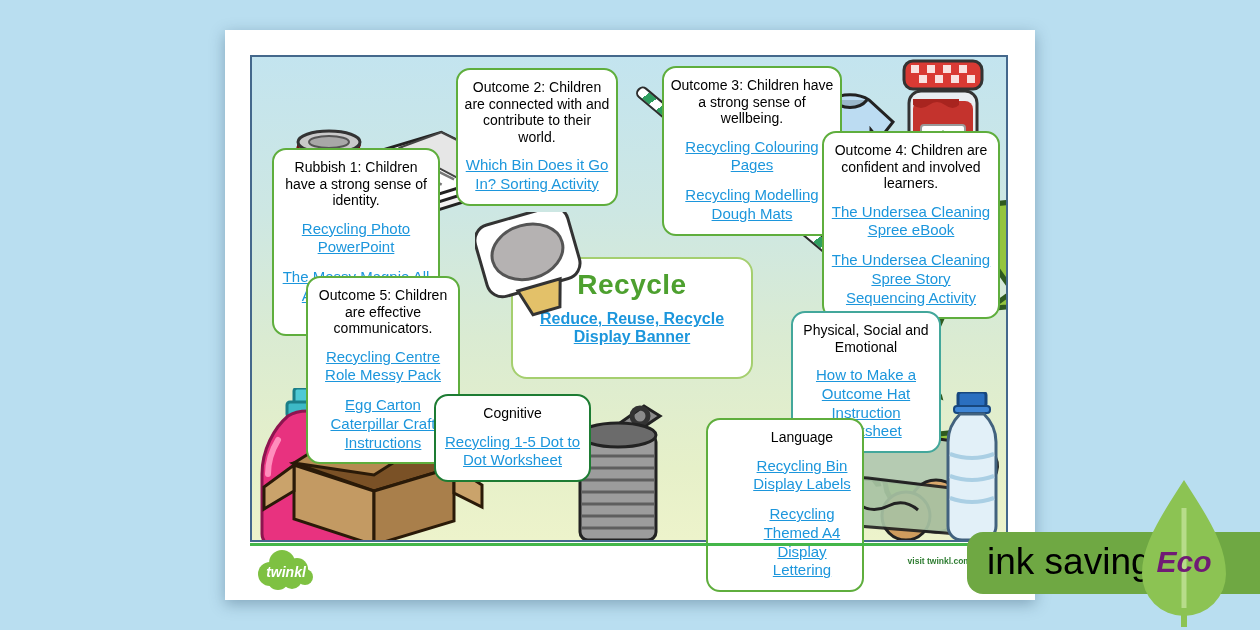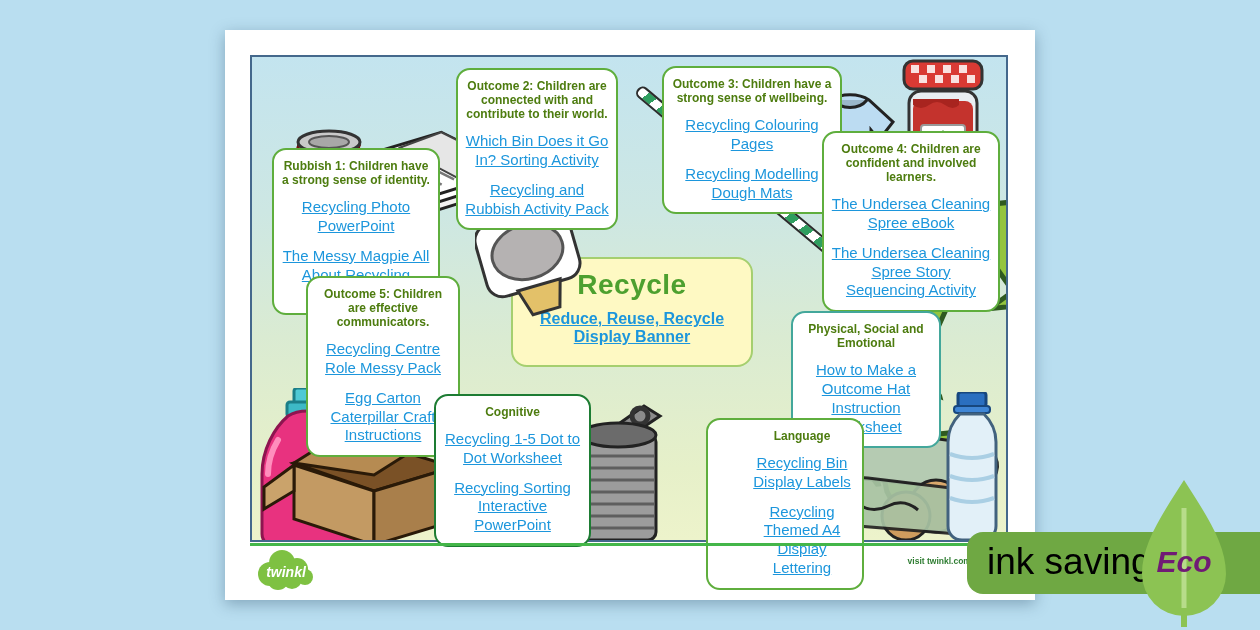--- a/index.html
+++ b/index.html
@@ -22,28 +22,28 @@
 
   .illus { position:absolute; z-index:10; }
   .straw { position:absolute; left:642px; top:84px; width:330px; height:13px;
            background:repeating-linear-gradient(105deg,#ffffff 0 9px,#2f9e5f 9px 18px);
            border:2px solid #2c2c2c; border-radius:6px;
            transform:rotate(40deg); transform-origin:0 0; z-index:12; }
 
   
   .box { position:absolute; background:#fff; border:2px solid #5fae3d; border-radius:14px;
          padding:9px 6px 10px; text-align:center; z-index:30; }
-  .box h3 { font-size:12px; line-height:1.18; font-weight:bold; color:#4d7c0f; }
+  .box h3 { font-size:14px; line-height:1.18; font-weight:normal; color:#000000; }
   .box a { display:block; margin-top:11px; font-size:15px; line-height:1.25; font-weight:normal;
            color:#1c96dc; text-decoration:underline; cursor:pointer; }
   .b-teal { border-color:#43a79b; }
   .b-dark { border-color:#1d7c33; }
 
-  .center-box { position:absolute; left:511px; top:257px; width:242px; background:#fef9c3;
-                border:2px solid #a5cf6f; border-radius:16px; padding:10px 8px 19px;
+  .center-box { position:absolute; left:511px; top:257px; width:242px; background:#ffffff;
+                border:2px solid #a5cf6f; border-radius:16px; padding:10px 8px 31px;
                 text-align:center; z-index:25; }
   .center-box h1 { font-size:28px; font-weight:bold; color:#4da02f; letter-spacing:.5px; }
   .center-box a { display:block; margin-top:9px; font-size:16px; font-weight:bold;
                   color:#1c96dc; text-decoration:underline; cursor:pointer; }
 
   
   .footer-line { position:absolute; left:250px; top:543px; width:758px; height:3px;
                  background:#44b649; z-index:35; }
   .visit { position:absolute; left:760px; top:556px; width:218px; text-align:right;
            font-size:8.5px; font-weight:bold; color:#2f7d32; z-index:36; }
@@ -178,21 +178,20 @@
 
 <div class="box" style="left:272px; top:148px; width:168px;">
   <h3>Rubbish 1: Children have a strong sense of identity.</h3>
   <a>Recycling Photo PowerPoint</a>
   <a>The Messy Magpie All About Recycling PowerPoint</a>
 </div>
 
 <div class="box" style="left:456px; top:68px; width:162px;">
   <h3>Outcome 2: Children are connected with and contribute to their world.</h3>
   <a>Which Bin Does it Go In? Sorting Activity</a>
-  <a>Recycling and Rubbish Activity Pack</a>
 </div>
 
 <div class="box" style="left:662px; top:66px; width:180px;">
   <h3>Outcome 3: Children have a strong sense of wellbeing.</h3>
   <a>Recycling Colouring Pages</a>
   <a>Recycling Modelling Dough Mats</a>
 </div>
 
 <div class="box" style="left:822px; top:131px; width:178px;">
   <h3>Outcome 4: Children are confident and involved learners.</h3>
@@ -212,21 +211,20 @@
 </div>
 
 <div class="box b-teal" style="left:791px; top:283px; width:150px;margin-top:28px;">
   <h3>Physical, Social and Emotional</h3>
   <a>How to Make a Outcome Hat Instruction Worksheet</a>
 </div>
 
 <div class="box b-dark" style="left:434px; top:394px; width:157px;">
   <h3>Cognitive</h3>
   <a>Recycling 1-5 Dot to Dot Worksheet</a>
-  <a>Recycling Sorting Interactive PowerPoint</a>
 </div>
 
 <div class="box" style="left:706px; top:418px; width:158px;padding-left:40px;">
   <h3>Language</h3>
   <a>Recycling Bin Display Labels</a>
   <a>Recycling Themed A4 Display Lettering</a>
 </div>
 
 <div class="footer-line"></div>
 

